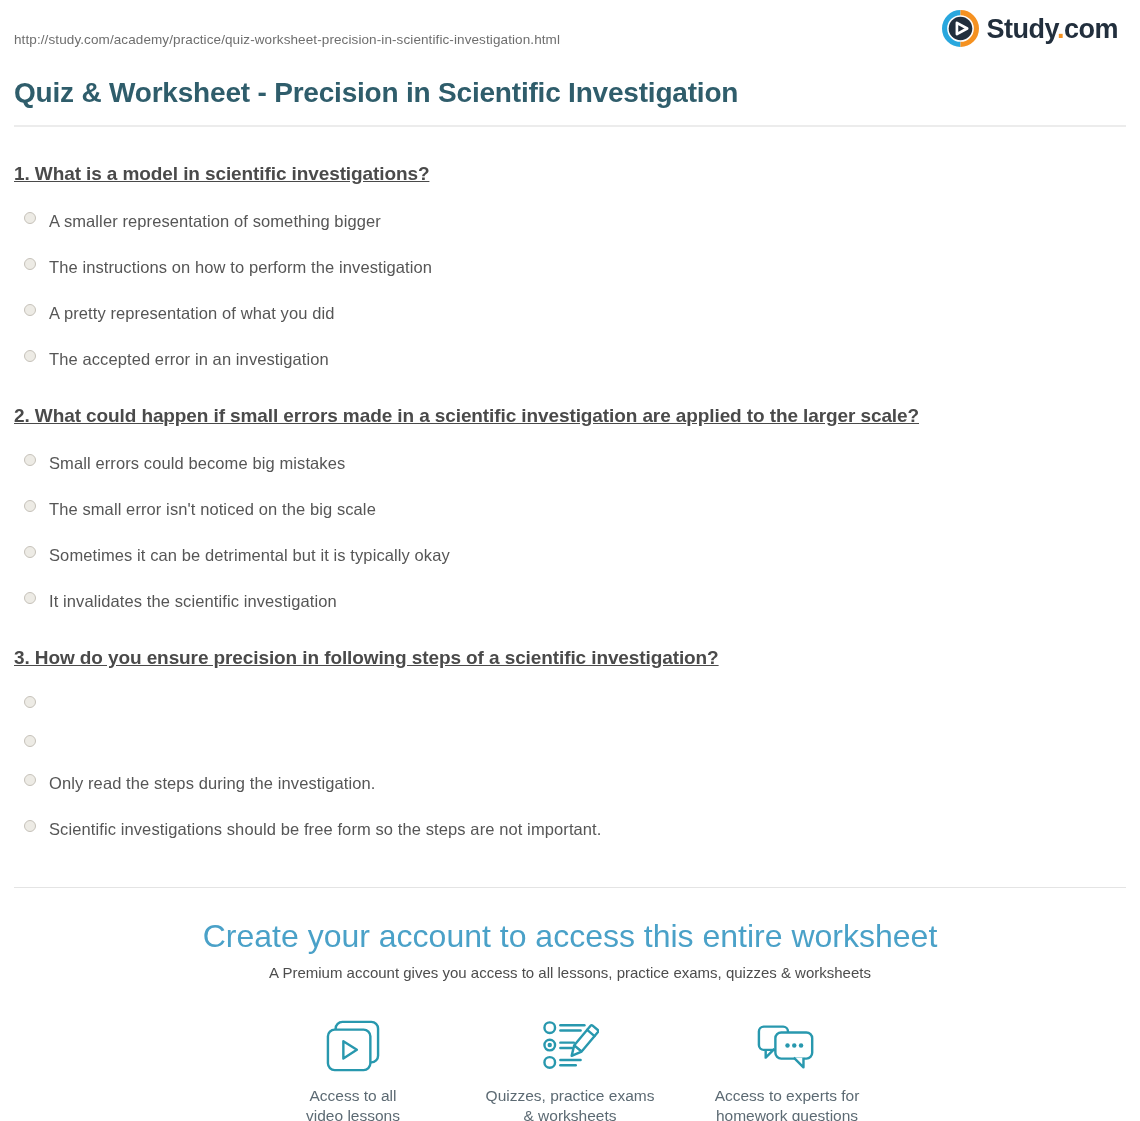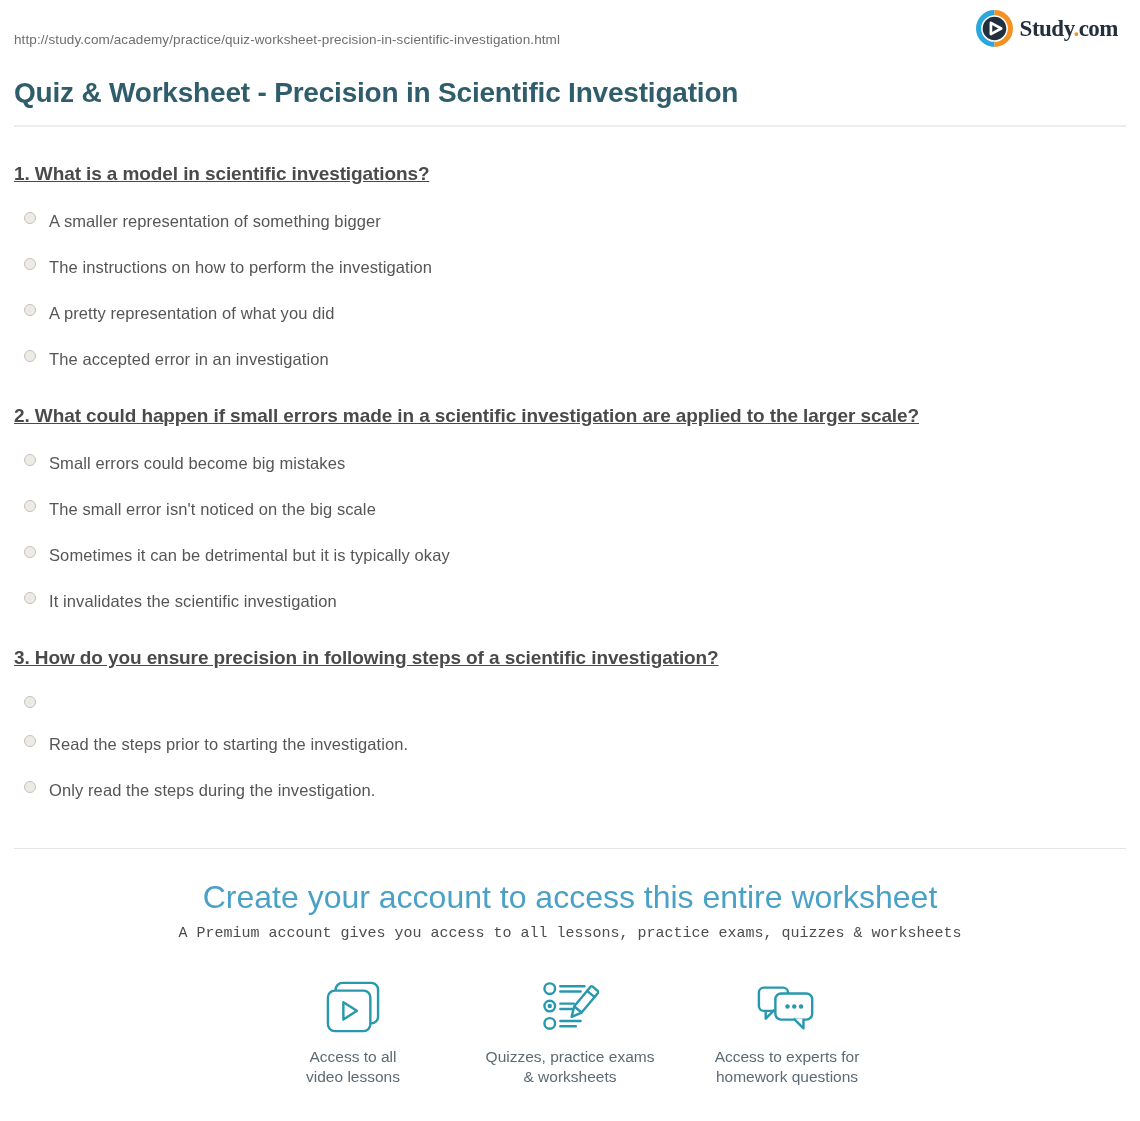--- a/index.html
+++ b/index.html
@@ -7,42 +7,42 @@
   body {
     width:1140px; height:1121px;
     font-family:"Liberation Sans", sans-serif;
     position:relative; overflow:hidden;
   }
 
   
   .header { display:flex; justify-content:space-between; align-items:flex-end; padding:10px 22px 0 14px; }
   .url { font-size:13.5px; color:#6e6e6e; padding-top:6px; letter-spacing:0.1px; }
   .logo { display:flex; align-items:center; gap:7px; cursor:pointer; }
-  .logo-text { font-size:23px; font-weight:bold; color:#222f3d; letter-spacing:-0.5px; line-height:36px;font-family:Liberation Serif, serif; }
+  .logo-text { font-size:27px; font-weight:bold; color:#222f3d; letter-spacing:-0.5px; line-height:36px; }
   .logo-text .dot { color:#f59120; }
 
   
   .page-title { margin:30px 14px 0 14px; font-size:28px; font-weight:bold; color:#2f5d6b; letter-spacing:-0.2px; }
   .title-rule { border:none; border-top:2px solid #ececec; margin:16px 14px 0 14px; }
 
   
   .question { margin:36px 14px 0 14px; }
   .q-title { font-size:19px; font-weight:bold; color:#4a4a4a; letter-spacing:-0.1px;text-decoration:underline; }
   .option { display:flex; align-items:flex-start; margin-top:27px; padding-left:10px; cursor:pointer; }
   .radio {
     width:12px; height:12px; border-radius:50%;
     border:1px solid #c6c2ba; background:#edebe5; flex:0 0 auto;
   }
   .option-label { font-size:16.5px; color:#565656; margin-left:13px; letter-spacing:0.1px; }
 
   
   .divider { border:none; border-top:1px solid #e4e4e4; margin:48px 14px 0 14px; }
   .signup { text-align:center; }
   .signup-heading { margin-top:30px; font-size:32px; font-weight:normal; color:#4aa1c8; }
-  .signup-sub { margin-top:9px; font-size:15px; color:#4d4d4d;font-family:Liberation Mono, monospace; }
+  .signup-sub { margin-top:9px; font-size:15px; color:#4d4d4d; }
   .features { display:flex; justify-content:center; margin-top:36px; }
   .feature { width:217px; display:flex; flex-direction:column; align-items:center; }
   .feature-icon { height:56px; display:flex; align-items:flex-end; }
   .feature-caption { margin-top:13px; font-size:15.5px; color:#5c6a73; line-height:20px; }
 </style>
 </head>
 <body>
 
 <div class="header">
   <div class="url">http://study.com/academy/practice/quiz-worksheet-precision-in-scientific-investigation.html</div>
@@ -102,25 +102,28 @@
   </div>
 </div>
 
 <div class="question">
   <div class="q-title">3. How do you ensure precision in following steps of a scientific investigation?</div>
   <div class="option">
     <span class="radio"></span>
   </div>
   <div class="option">
     <span class="radio"></span>
-    <span class="option-label">Read the steps prior to starting the investigation.</span>
   </div>
   <div class="option">
     <span class="radio"></span>
     <span class="option-label">Only read the steps during the investigation.</span>
+  </div>
+  <div class="option">
+    <span class="radio"></span>
+    <span class="option-label">Scientific investigations should be free form so the steps are not important.</span>
   </div>
 </div>
 
 <hr class="divider">
 <div class="signup">
   <div class="signup-heading">Create your account to access this entire worksheet</div>
   <div class="signup-sub">A Premium account gives you access to all lessons, practice exams, quizzes &amp; worksheets</div>
 
   <div class="features">
 

